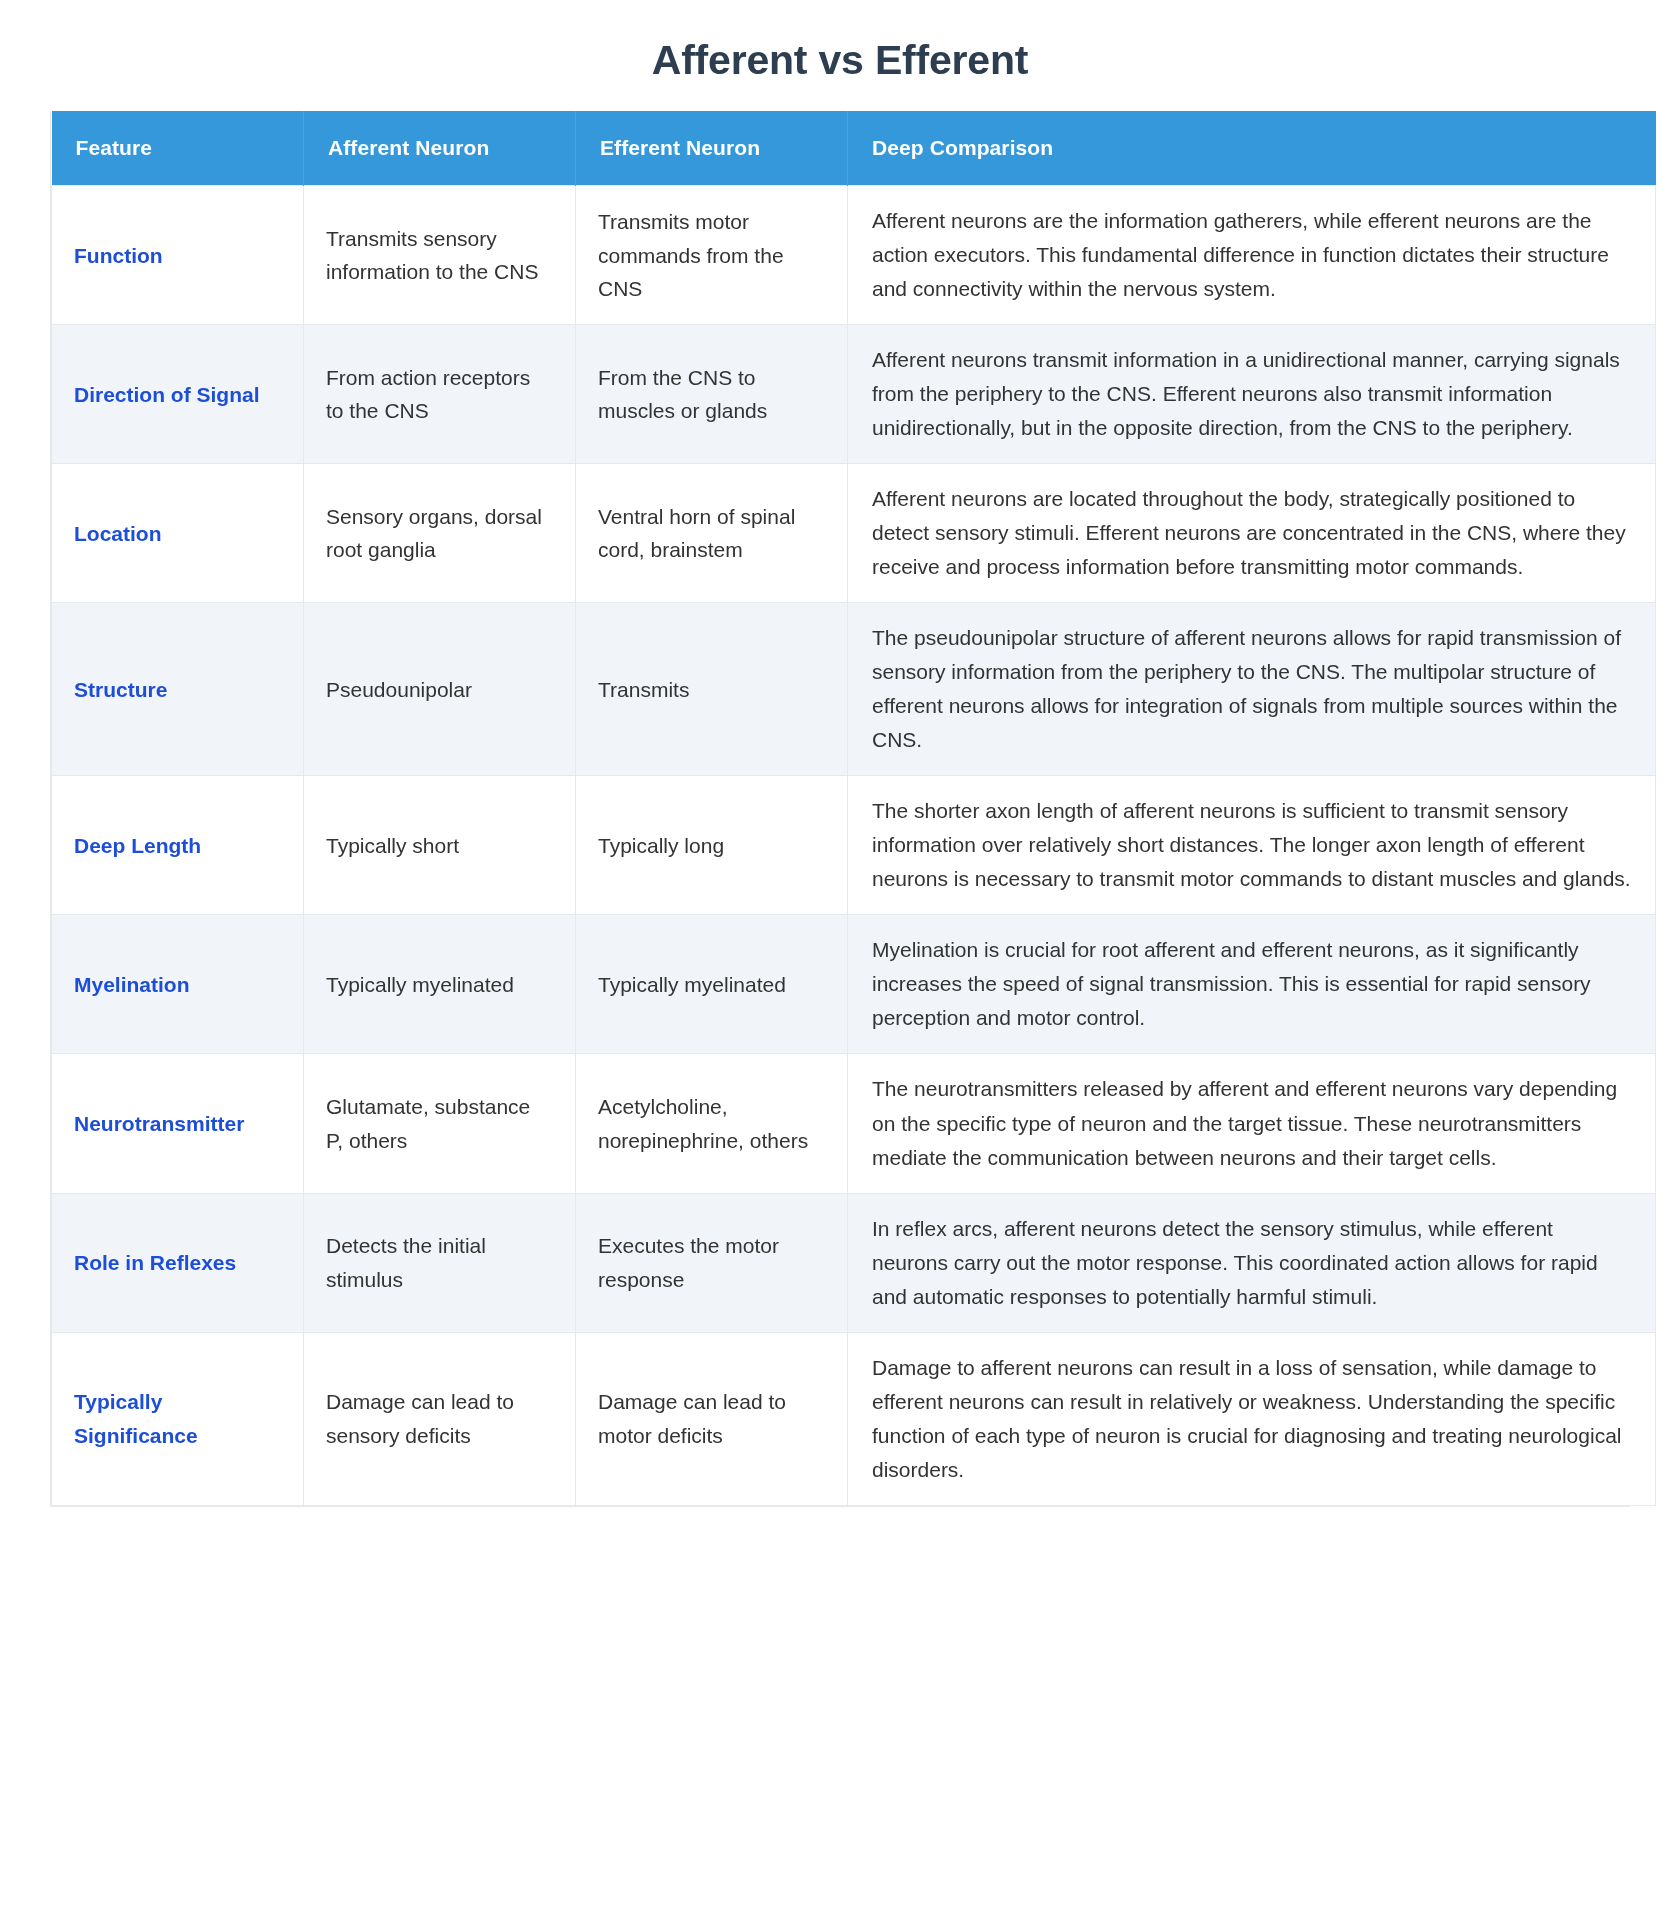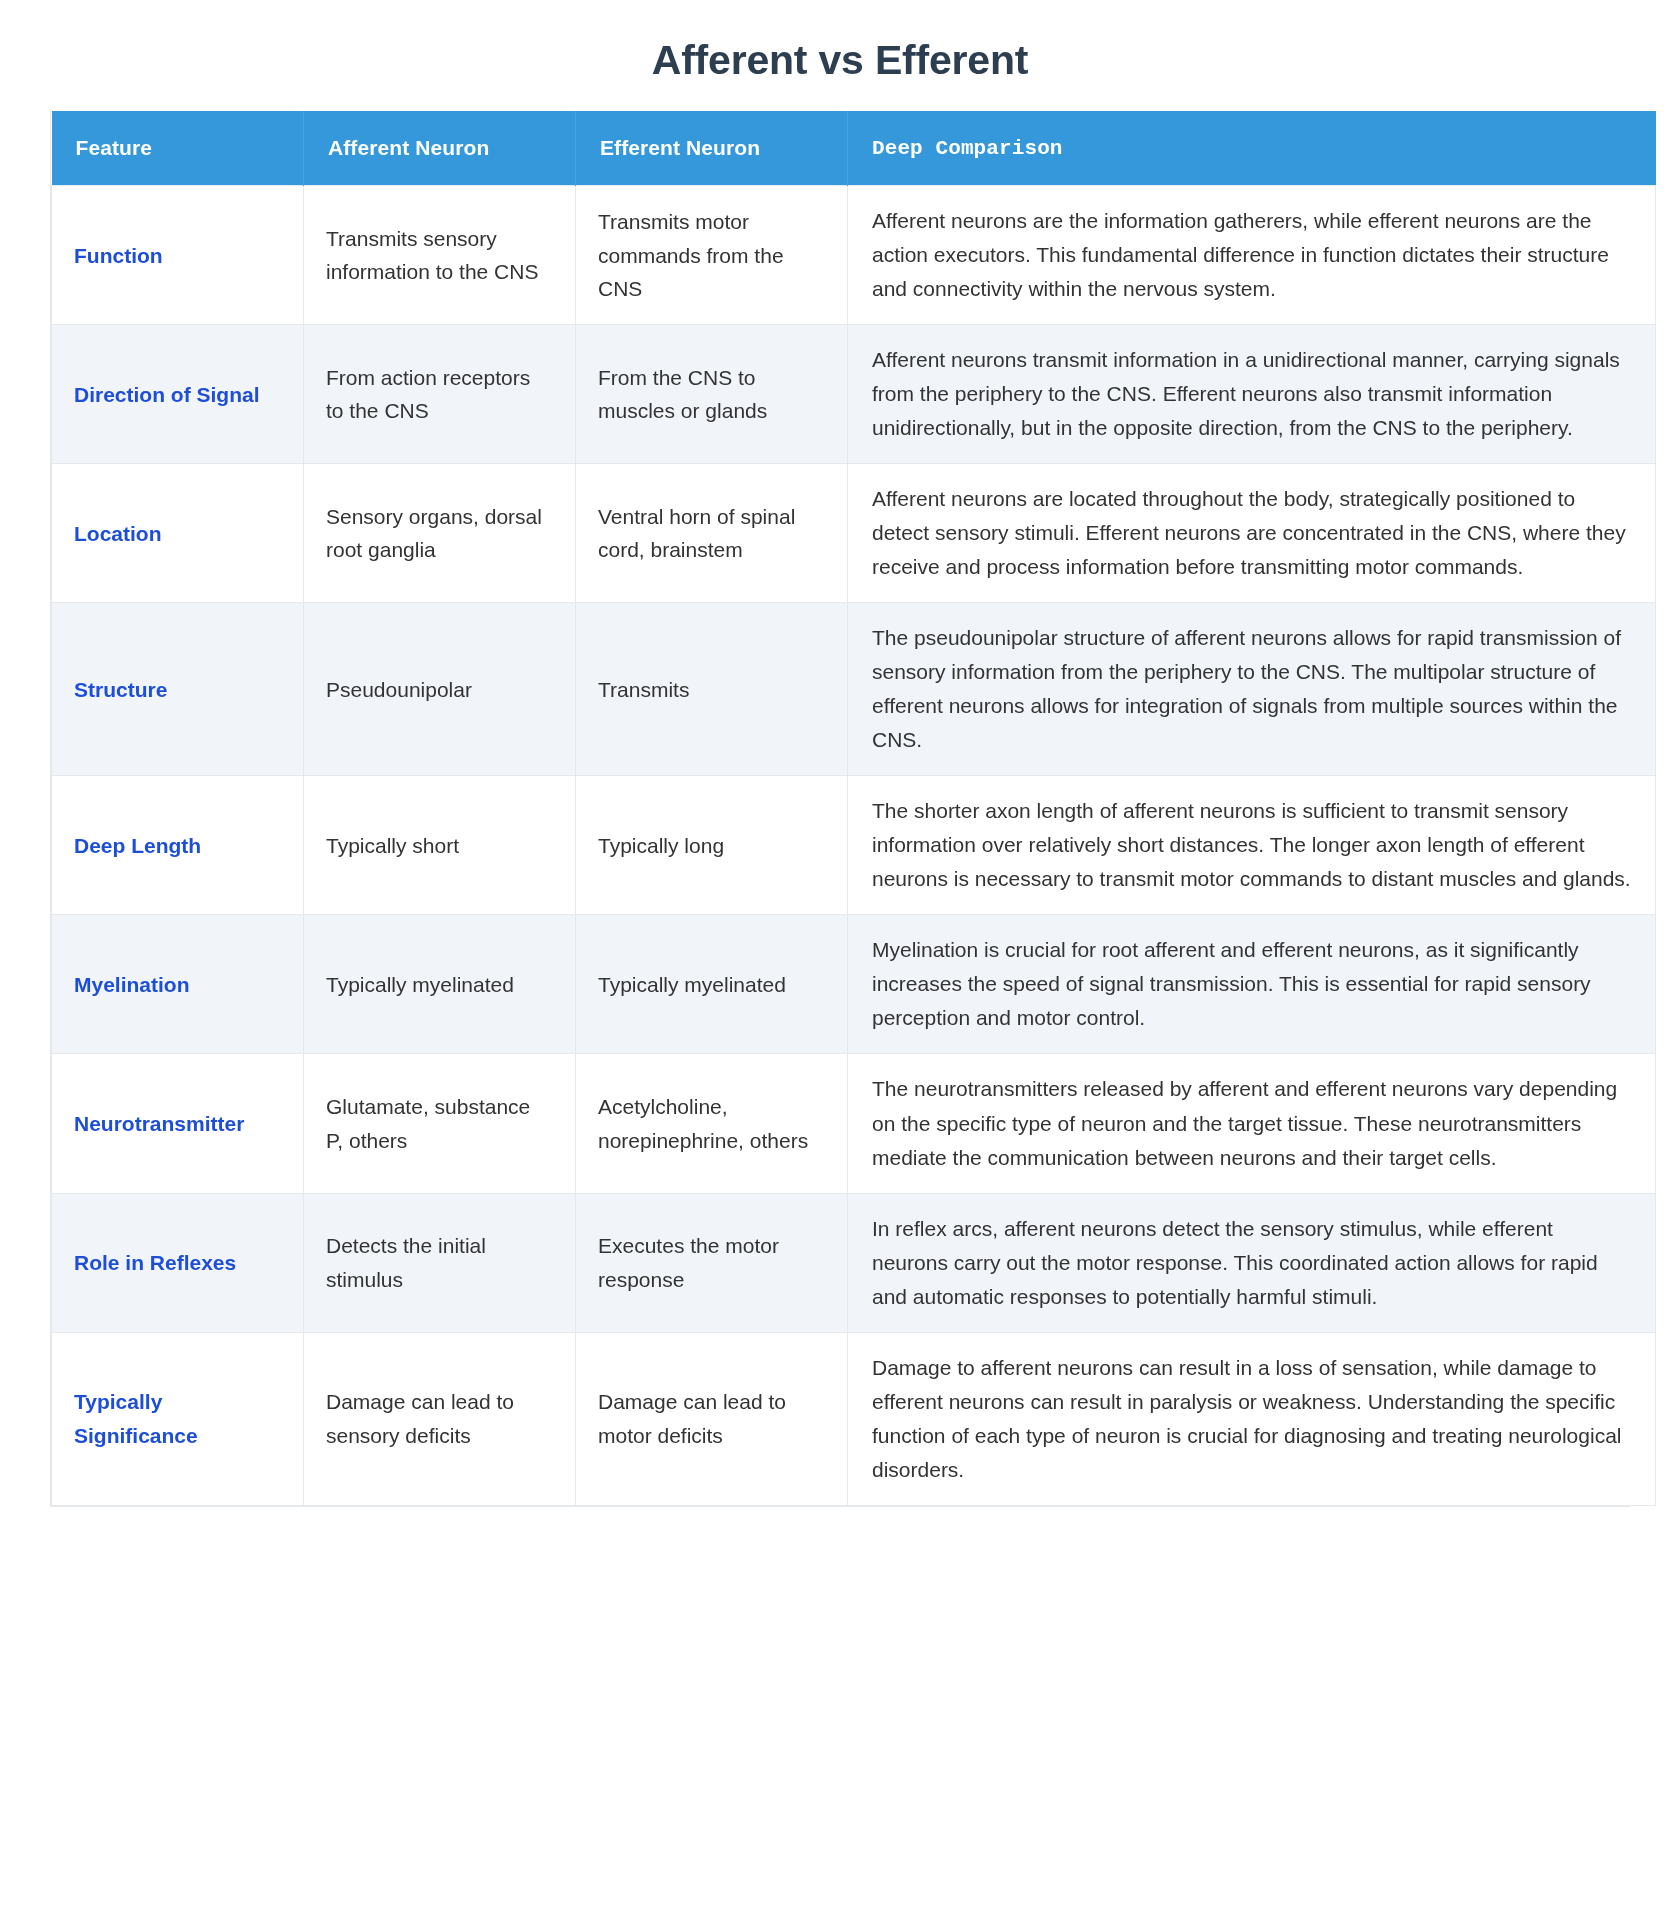--- a/index.html
+++ b/index.html
@@ -50,21 +50,21 @@
     background: #3498db;
     color: #ffffff;
     font-size: 21px;
     font-weight: bold;
     text-align: left;
     padding: 25px 24px;
     border-right: 1px solid #4aa3df;
     vertical-align: middle;
     letter-spacing: 0.1px;
   }
-  table.cmp thead th:last-child { border-right: none; font-family: Liberation Mono, monospace; }
+  table.cmp thead th:last-child { border-right: none; }
 
   table.cmp tbody td {
     border: 1px solid #e6e9ec;
     border-top: 1px solid #e6e9ec;
     padding: 18px 22px;
     vertical-align: middle;
     color: #333333;
     line-height: 1.58;
     font-size: 21px;
   }
@@ -148,19 +148,19 @@
           <tr class="even">
             <td class="feature-cell">Role in Reflexes</td>
             <td class="afferent-cell">Detects the initial stimulus</td>
             <td class="efferent-cell">Executes the motor response</td>
             <td class="deep-cell">In reflex arcs, afferent neurons detect the sensory stimulus, while efferent neurons carry out the motor response. This coordinated action allows for rapid and automatic responses to potentially harmful stimuli.</td>
           </tr>
           <tr class="odd">
             <td class="feature-cell">Typically Significance</td>
             <td class="afferent-cell">Damage can lead to sensory deficits</td>
             <td class="efferent-cell">Damage can lead to motor deficits</td>
-            <td class="deep-cell">Damage to afferent neurons can result in a loss of sensation, while damage to efferent neurons can result in paralysis or weakness. Understanding the specific function of each type of neuron is crucial for diagnosing and treating neurological disorders.</td>
+            <td class="deep-cell">Damage to afferent neurons can result in a loss of sensation, while damage to efferent neurons can result in relatively or weakness. Understanding the specific function of each type of neuron is crucial for diagnosing and treating neurological disorders.</td>
           </tr>
         </tbody>
     </table>
   </div>
 
 </div>
 
 </body></html>

